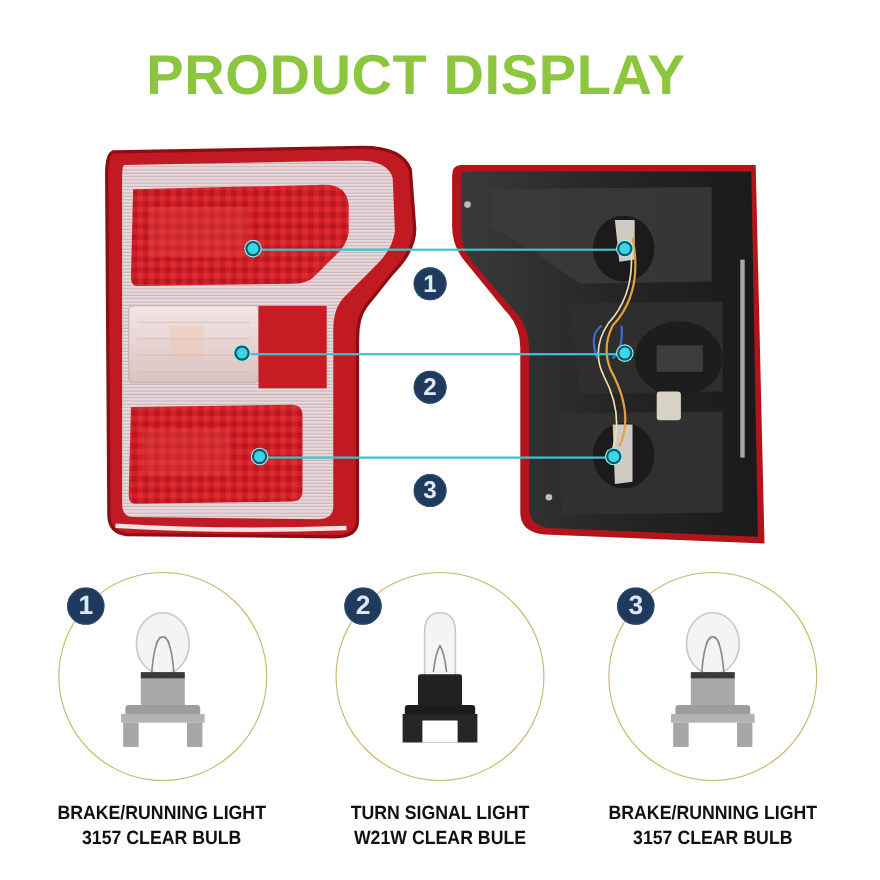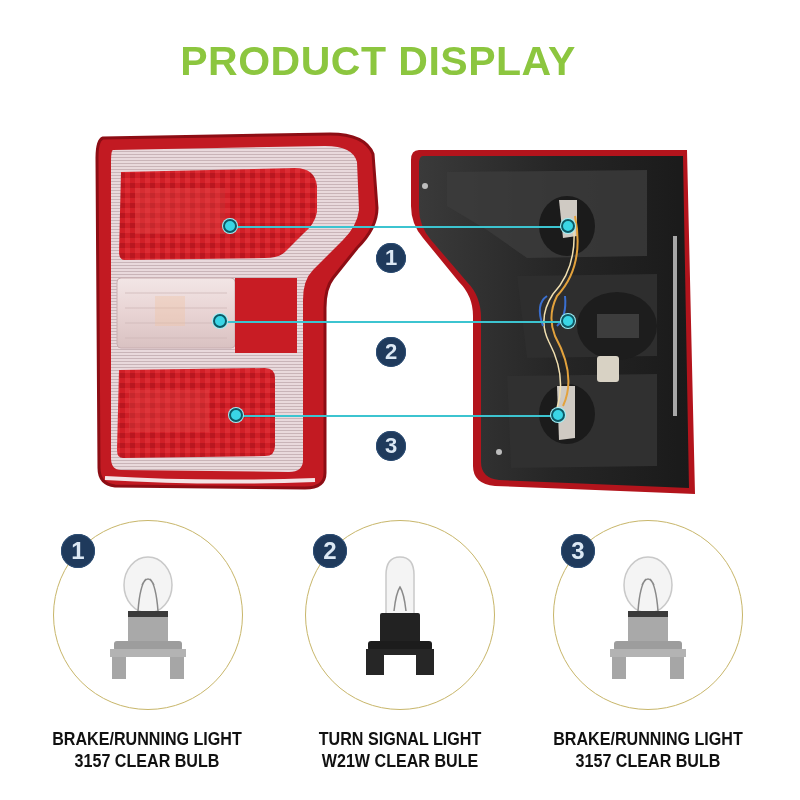--- a/index.html
+++ b/index.html
@@ -2,21 +2,21 @@
 <html><head>
 <meta charset="utf-8">
 <style>
   * { margin:0; padding:0; box-sizing:border-box; }
   html, body { width:800px; height:800px; background:#ffffff; overflow:hidden; }
   body { position:relative; font-family:"Liberation Sans", sans-serif; }
 
   .title {
     position:absolute; left:0; top:38px; width:756px; text-align:center;
     font-family:"Liberation Sans", sans-serif; font-weight:bold;
-    font-size:41px; letter-spacing:0.5px; color:#8cc63f;
+    font-size:51px; letter-spacing:0.5px; color:#8cc63f;
   }
 
   
   .front-light { position:absolute; left:95px; top:128px; width:290px; height:365px; }
   .back-light  { position:absolute; left:407px; top:146px; width:290px; height:350px; }
 
   
   .callout-line { position:absolute; height:2px; background:#3cc4d0; }
   .callout-dot {
     position:absolute; width:14px; height:14px; border-radius:50%;

